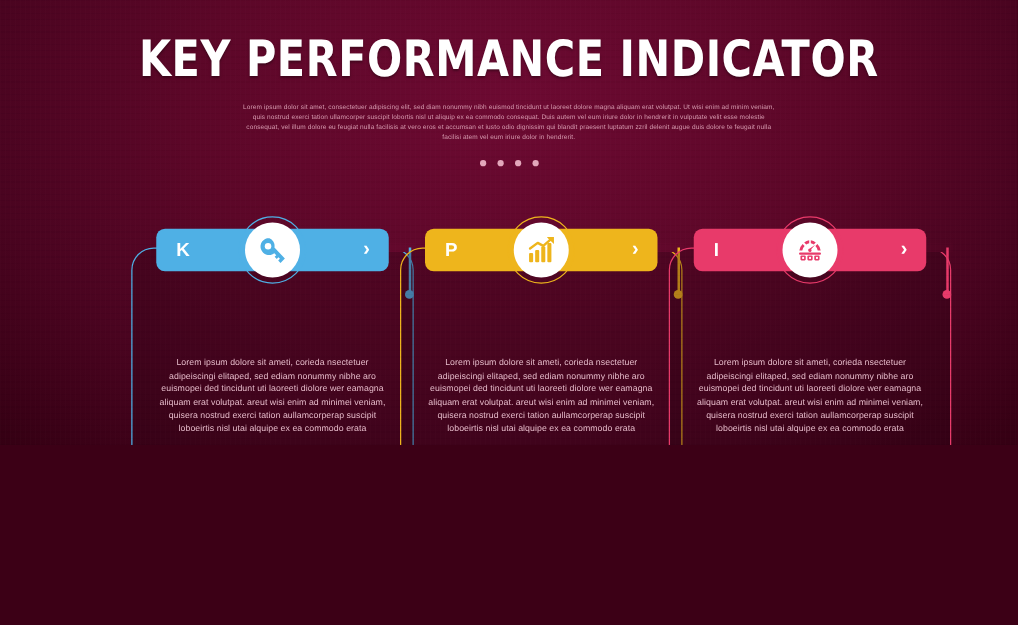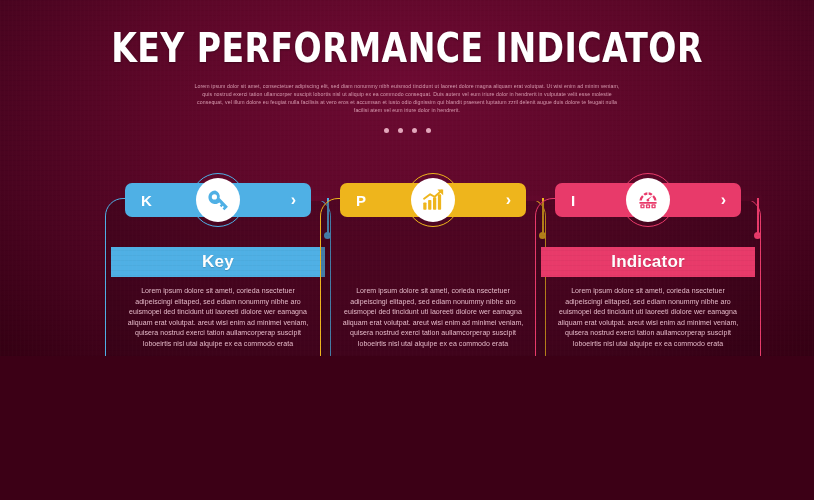--- a/index.html
+++ b/index.html
@@ -139,23 +139,20 @@
     </div>
   </div>
 
   <div class="cards" id="cards">
       <div class="card c1" style="--accent: #4fb0e5;">
         <div class="frame"></div>
         <div class="gap-cut" style="background: radial-gradient(680px 430px at 50% 24%, rgb(109, 10, 50) 0%, rgb(92, 7, 40) 38%, rgb(74, 4, 32) 62%, rgb(54, 0, 20) 85%, rgb(43, 0, 16) 100%) fixed;"></div>
         <div class="stem-right"></div>
         <div class="dot-left"></div>
         <div class="dot-right"></div>
-        <div class="band">
-          <span>Key</span>
-        </div>
         <div class="body">
           <p>Lorem ipsum dolore sit ameti, corieda nsectetuer adipeiscingi elitaped, sed ediam nonummy nibhe aro euismopei ded tincidunt uti laoreeti diolore wer eamagna aliquam erat volutpat. areut wisi enim ad minimei veniam, quisera nostrud exerci tation aullamcorperap suscipit loboeirtis nisl utai alquipe ex ea commodo erata</p>
           <p>eamagna aliquam erat volutpat. areut wisi enim ad minimei veniam, quisera nostrud exerci tation aullamcorperap suscipit loboeirtis nisl utai alquipe ex ea commodo erata</p>
         </div>
         <div class="card-dots">
           <i></i>
           <i></i>
           <i></i>
         </div>
         <div class="badge">
@@ -206,23 +203,20 @@
             </svg>
           </div>
         </div>
       </div>
       <div class="card c3" style="--accent: #e83a6a;">
         <div class="frame"></div>
         <div class="gap-cut" style="background: radial-gradient(680px 430px at 50% 24%, rgb(109, 10, 50) 0%, rgb(92, 7, 40) 38%, rgb(74, 4, 32) 62%, rgb(54, 0, 20) 85%, rgb(43, 0, 16) 100%) fixed;"></div>
         <div class="stem-right"></div>
         <div class="dot-left"></div>
         <div class="dot-right"></div>
-        <div class="band">
-          <span>Indicator</span>
-        </div>
         <div class="body">
           <p>Lorem ipsum dolore sit ameti, corieda nsectetuer adipeiscingi elitaped, sed ediam nonummy nibhe aro euismopei ded tincidunt uti laoreeti diolore wer eamagna aliquam erat volutpat. areut wisi enim ad minimei veniam, quisera nostrud exerci tation aullamcorperap suscipit loboeirtis nisl utai alquipe ex ea commodo erata</p>
           <p>eamagna aliquam erat volutpat. areut wisi enim ad minimei veniam, quisera nostrud exerci tation aullamcorperap suscipit loboeirtis nisl utai alquipe ex ea commodo erata</p>
         </div>
         <div class="card-dots">
           <i></i>
           <i></i>
           <i></i>
         </div>
         <div class="badge">

